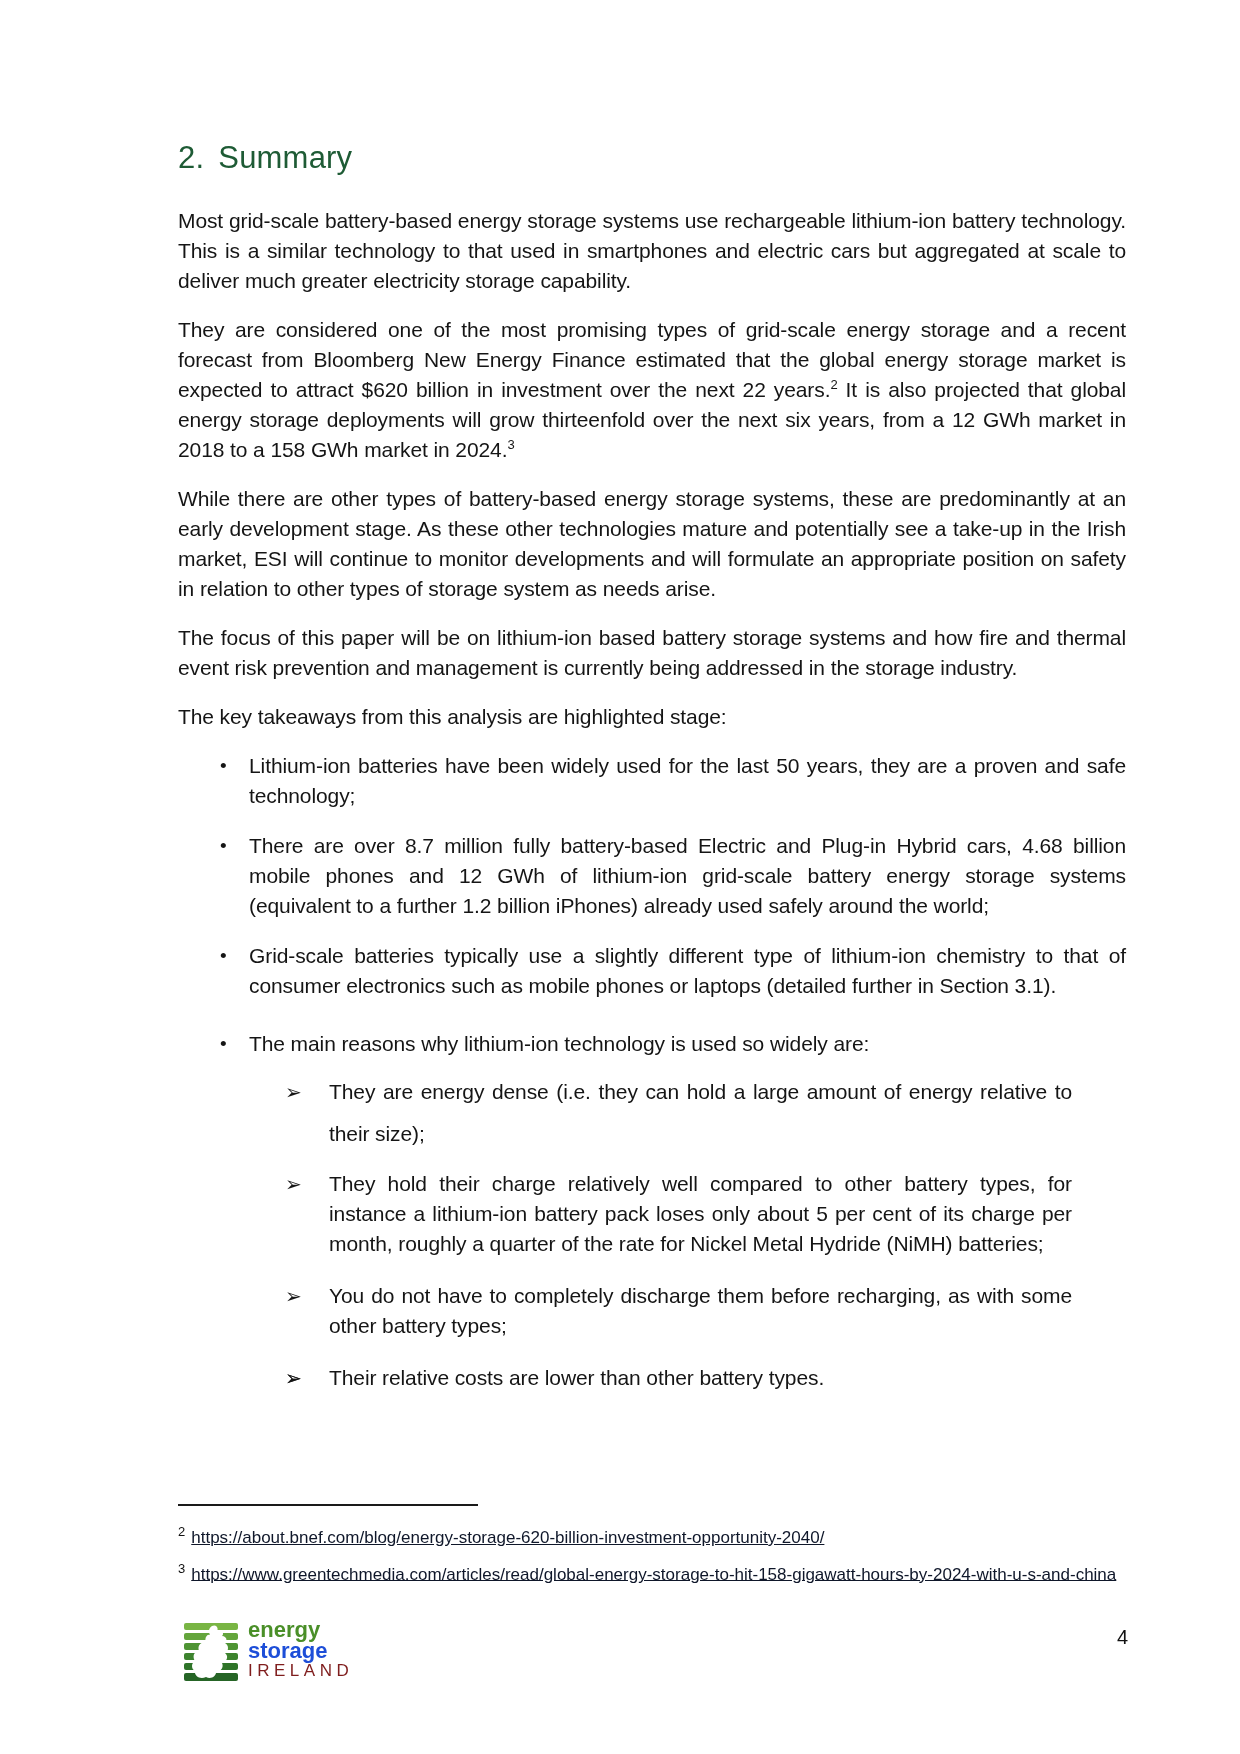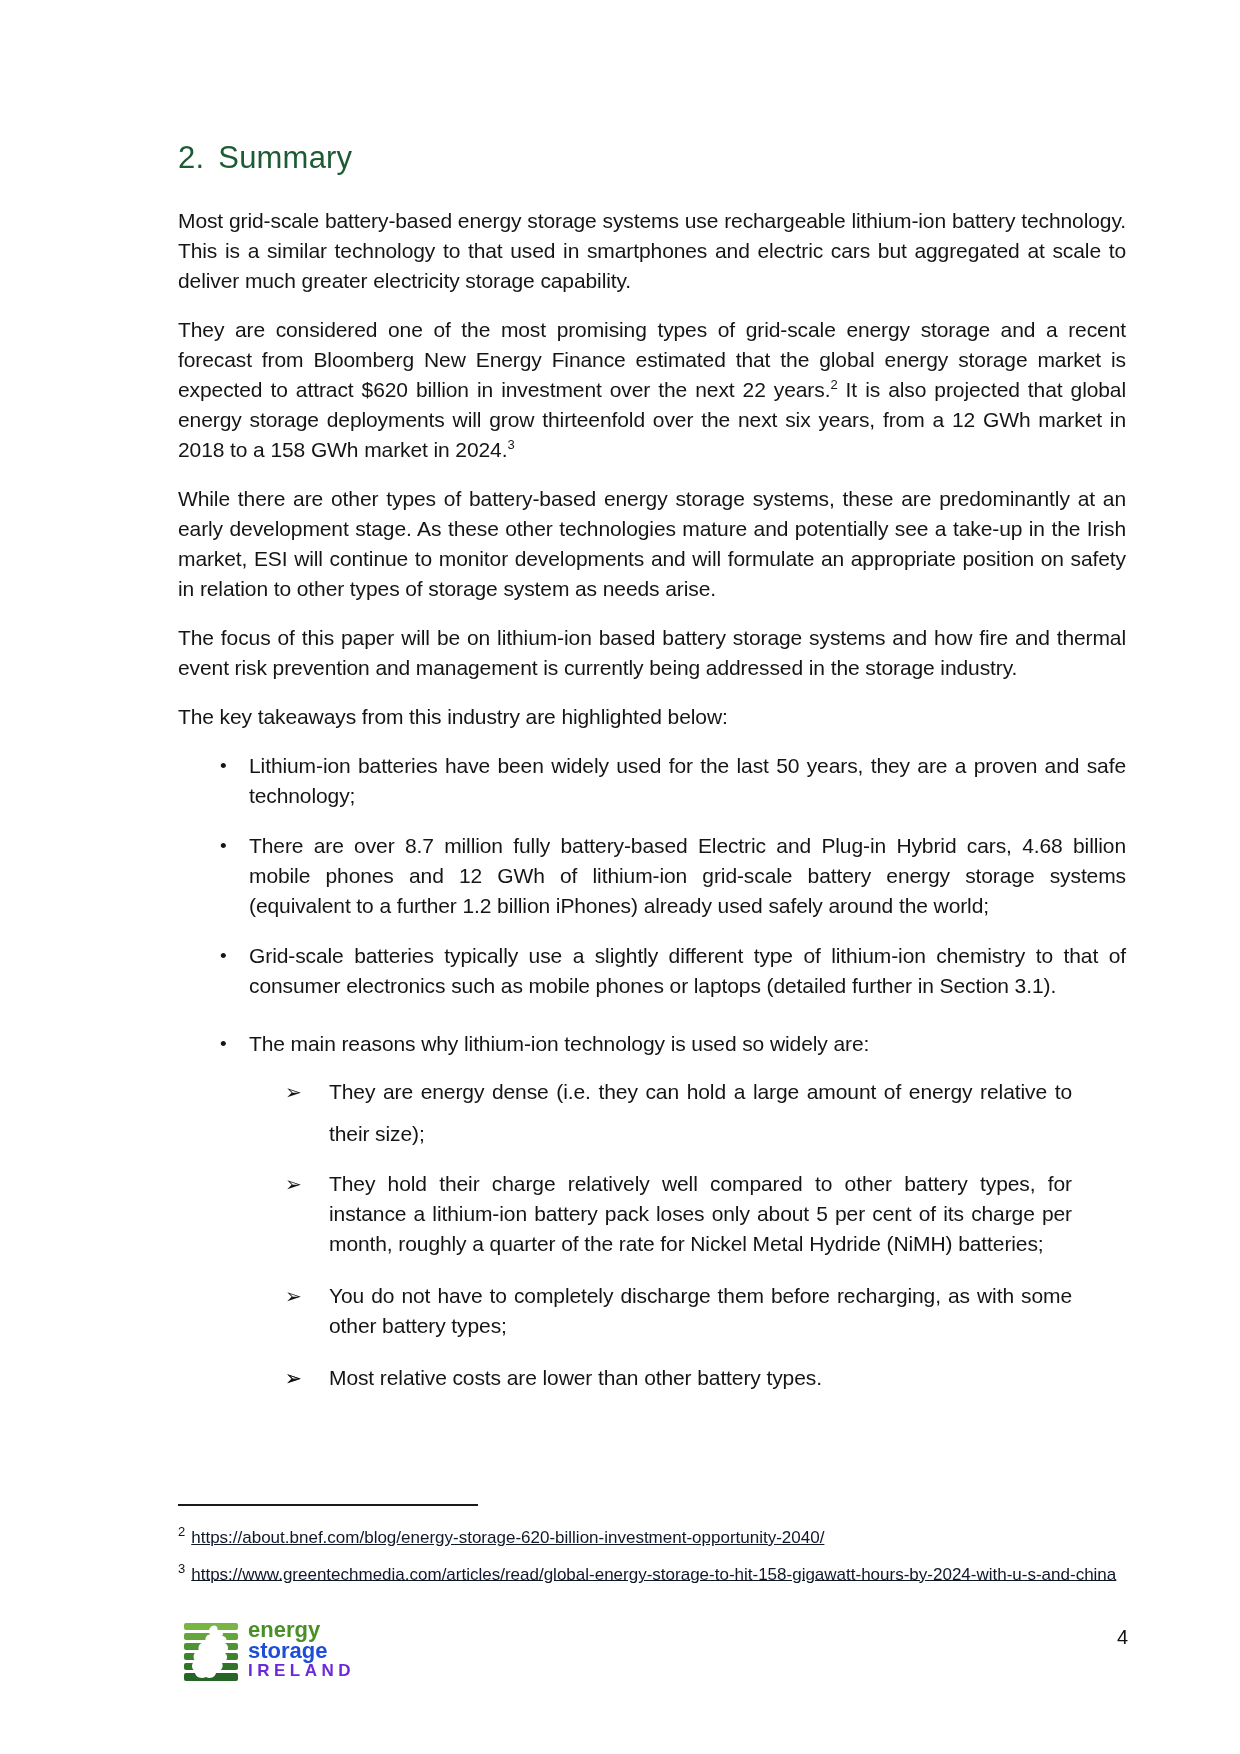--- a/index.html
+++ b/index.html
@@ -125,22 +125,22 @@
   .logo-line1, .logo-line2 {
     font-size: 22px;
     font-weight: 700;
     color: #4a8f28;
     line-height: 21px;
     letter-spacing: 0px;
   }
   .logo-line2 { color: #1d4ed8; }
   .logo-line3 {
     font-size: 17px;
-    font-weight: 700;
-    color: #6d28d9;
+    font-weight: 400;
+    color: #7f1d1d;
     line-height: 20px;
     letter-spacing: 4.5px;
   }
   .page-number {
     position: absolute;
     left: 1060px; top: 1626px;
     width: 36px;
     text-align: right;
     font-size: 20px;
     color: #111;
@@ -156,21 +156,21 @@
     <h1 class="doc-heading"><span class="h-num">2.</span><span>Summary</span></h1>
 
     <p class="body-par">Most grid-scale battery-based energy storage systems use rechargeable lithium-ion battery technology. This is a similar technology to that used in smartphones and electric cars but aggregated at scale to deliver much greater electricity storage capability.</p>
 
     <p class="body-par"><span>They are considered one of the most promising types of grid-scale energy storage and a recent forecast from Bloomberg New Energy Finance estimated that the global energy storage market is expected to attract $620 billion in investment over the next 22 years.</span><sup class="ftn-ref">2</sup><span> It is also projected that global energy storage deployments will grow thirteenfold over the next six years, from a 12 GWh market in 2018 to a 158 GWh market in 2024.</span><sup class="ftn-ref">3</sup></p>
 
     <p class="body-par">While there are other types of battery-based energy storage systems, these are predominantly at an early development stage. As these other technologies mature and potentially see a take-up in the Irish market, ESI will continue to monitor developments and will formulate an appropriate position on safety in relation to other types of storage system as needs arise.</p>
 
     <p class="body-par">The focus of this paper will be on lithium-ion based battery storage systems and how fire and thermal event risk prevention and management is currently being addressed in the storage industry.</p>
 
-    <p class="body-par">The key takeaways from this industry are highlighted below:</p>
+    <p class="body-par">The key takeaways from this analysis are highlighted stage:</p>
 
     <div class="bullet-list">
 
       <div class="bullet-item">
         <span class="marker">•</span><span>Lithium-ion batteries have been widely used for the last 50 years, they are a proven and safe technology;</span>
       </div>
 
       <div class="bullet-item">
         <span class="marker">•</span><span>There are over 8.7 million fully battery-based Electric and Plug-in Hybrid cars, 4.68 billion mobile phones and 12 GWh of lithium-ion grid-scale battery energy storage systems (equivalent to a further 1.2 billion iPhones) already used safely around the world;</span>
       </div>
@@ -195,21 +195,21 @@
 
         <div class="sub-item">
           <span class="marker">➢</span><span>You do not have to completely discharge them before recharging, as with some other battery types;</span>
         </div>
 
         <div class="sub-item">
           <span class="marker">➢</span>
         </div>
 
         <div class="sub-item">
-          <span class="marker">➢</span><span>Most relative costs are lower than other battery types.</span>
+          <span class="marker">➢</span><span>Their relative costs are lower than other battery types.</span>
         </div>
 
       </div>
     </div>
   </div>
 
   <div class="footnotes">
     <div class="ftn-rule"></div>
     <div class="ftn-line"><span class="ftn-num">2</span><span class="link">https://about.bnef.com/blog/energy-storage-620-billion-investment-opportunity-2040/</span></div>
     <div class="ftn-line"><span class="ftn-num">3</span><span class="link">https://www.greentechmedia.com/articles/read/global-energy-storage-to-hit-158-gigawatt-hours-by-2024-with-u-s-and-china</span></div>

